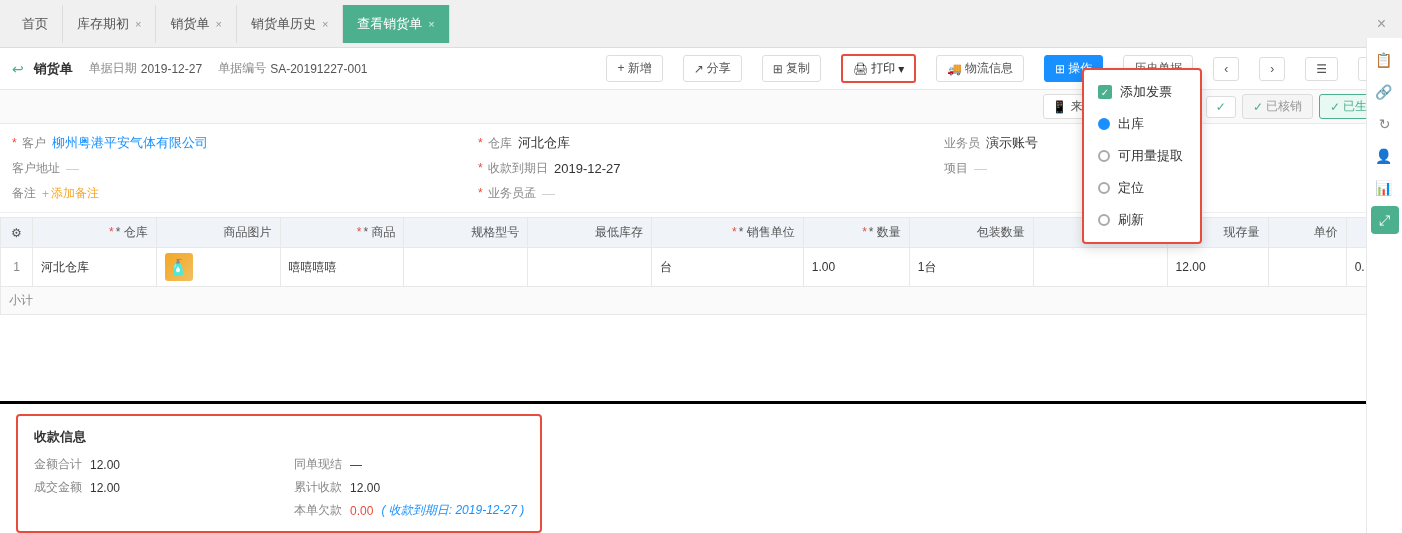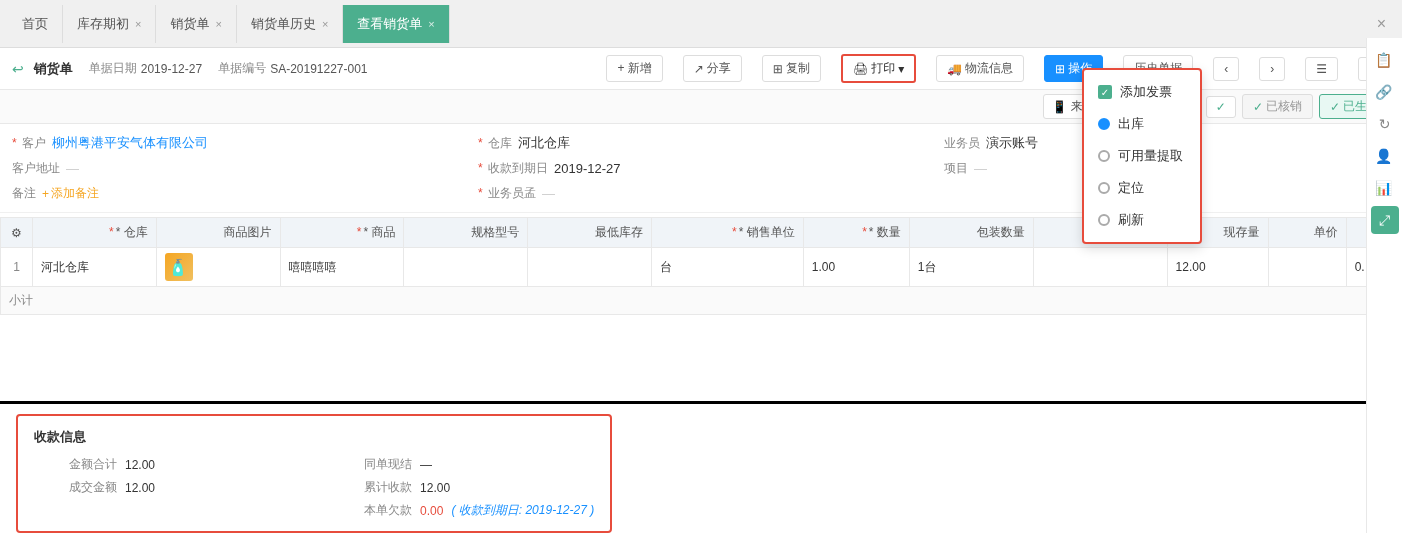--- a/index.html
+++ b/index.html
@@ -97,21 +97,21 @@
     .bottom-panel {
       display: flex; padding: 10px 16px; background: #fff; border-top: 3px solid #000000;
       flex-shrink: 0;
     }
     .payment-info {
       border: 2px solid #e74c3c; border-radius: 4px; padding: 12px 16px; min-width: 520px;
     }
     .payment-title { font-weight: bold; color: #333; margin-bottom: 10px; font-size: 13px; }
     .payment-grid { display: grid; grid-template-columns: 1fr 1fr; gap: 6px 30px; }
     .payment-item { display: flex; align-items: center; gap: 8px; font-size: 12px; }
-    .payment-item-label { color: #888; white-space: nowrap; margin-left: 35px; }
+    .payment-item-label { color: #888; white-space: nowrap; }
     .payment-item-value { color: #333; }
     .payment-item-value.red { color: #e74c3c; }
     .payment-item-value.link { color: #1890ff; font-style: italic; }
 
     
     .right-sidebar {
       position: fixed; right: 0; top: 38px; bottom: 0; width: 36px;
       background: #fff; border-left: 1px solid #e8e8e8;
       display: flex; flex-direction: column; align-items: center; padding: 8px 0; gap: 4px;
     }

